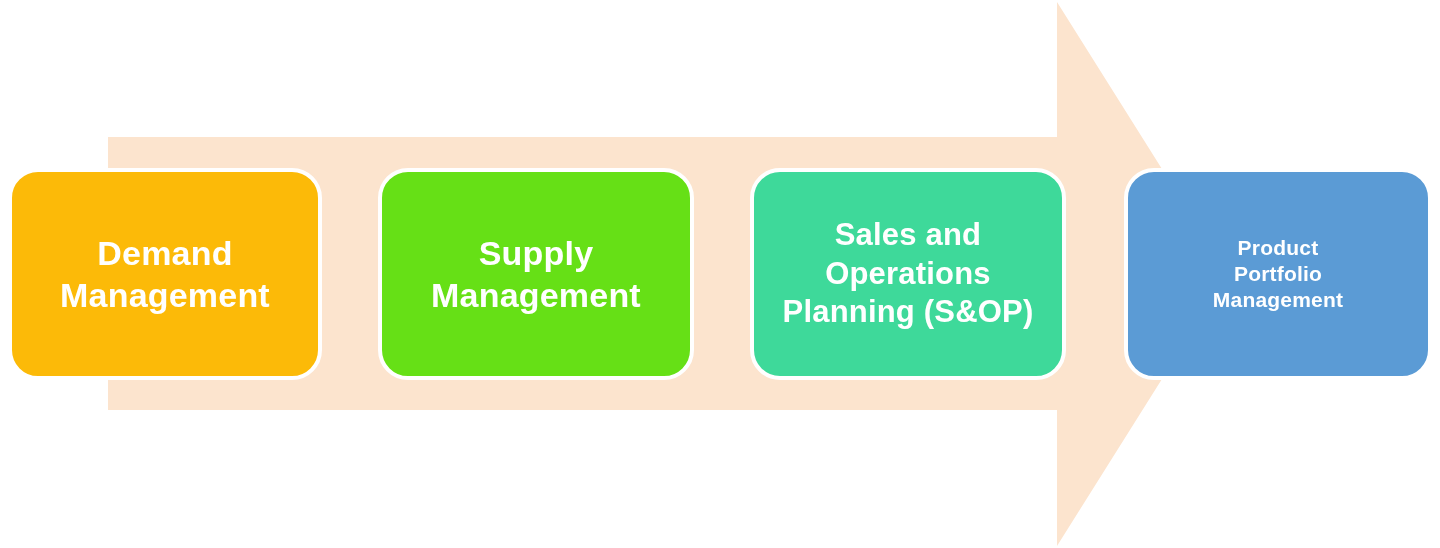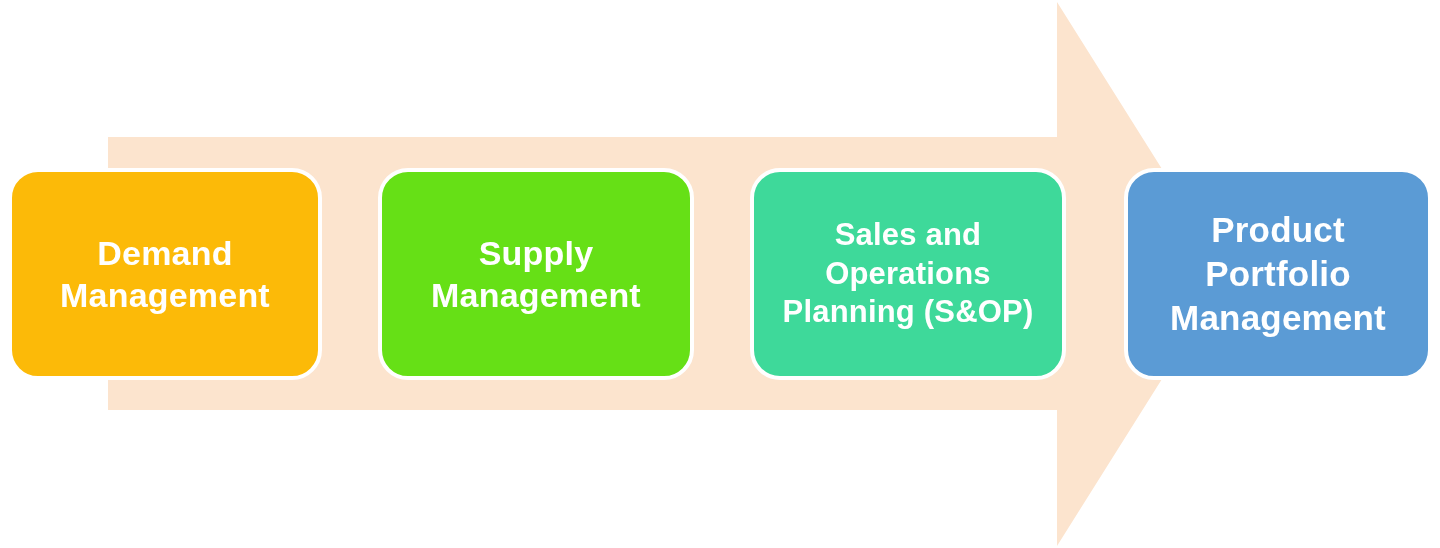--- a/index.html
+++ b/index.html
@@ -54,21 +54,21 @@
     padding: 0 10px;
     white-space: pre-line;
   }
   
   #stage-box-0 { left: 8px;    top: 168px; width: 314px; height: 212px; }
   #stage-box-1 { left: 378px;  top: 168px; width: 316px; height: 212px; }
   #stage-box-2 { left: 750px;  top: 168px; width: 316px; height: 212px; }
   #stage-box-3 { left: 1124px; top: 168px; width: 308px; height: 212px; }
 
   #stage-box-2 .stage-label { font-size: 31px; }
-  #stage-box-3 .stage-label { font-size: 35px; }
+  #stage-box-3 .stage-label { font-size: 21px; }
 </style>
 </head>
 <body>
 
 <div id="diagram-root">
 
   <div id="arrow-layer">
     <svg width="1440" height="548" viewBox="0 0 1440 548">
       <polygon id="arrow-shape" points="108,137 1057,137 1057,2 1228,274 1057,546 1057,410 108,410" fill="#FCE4CE"></polygon>
     </svg>

